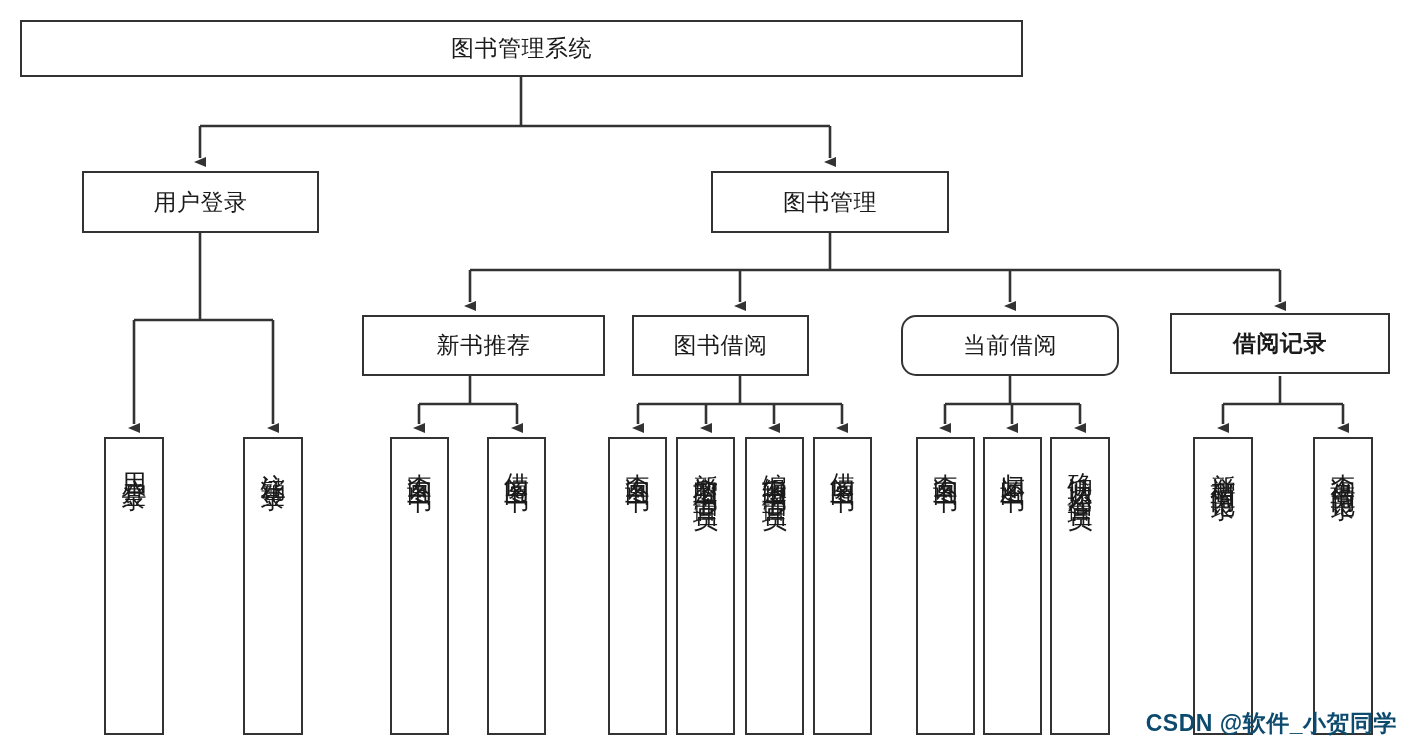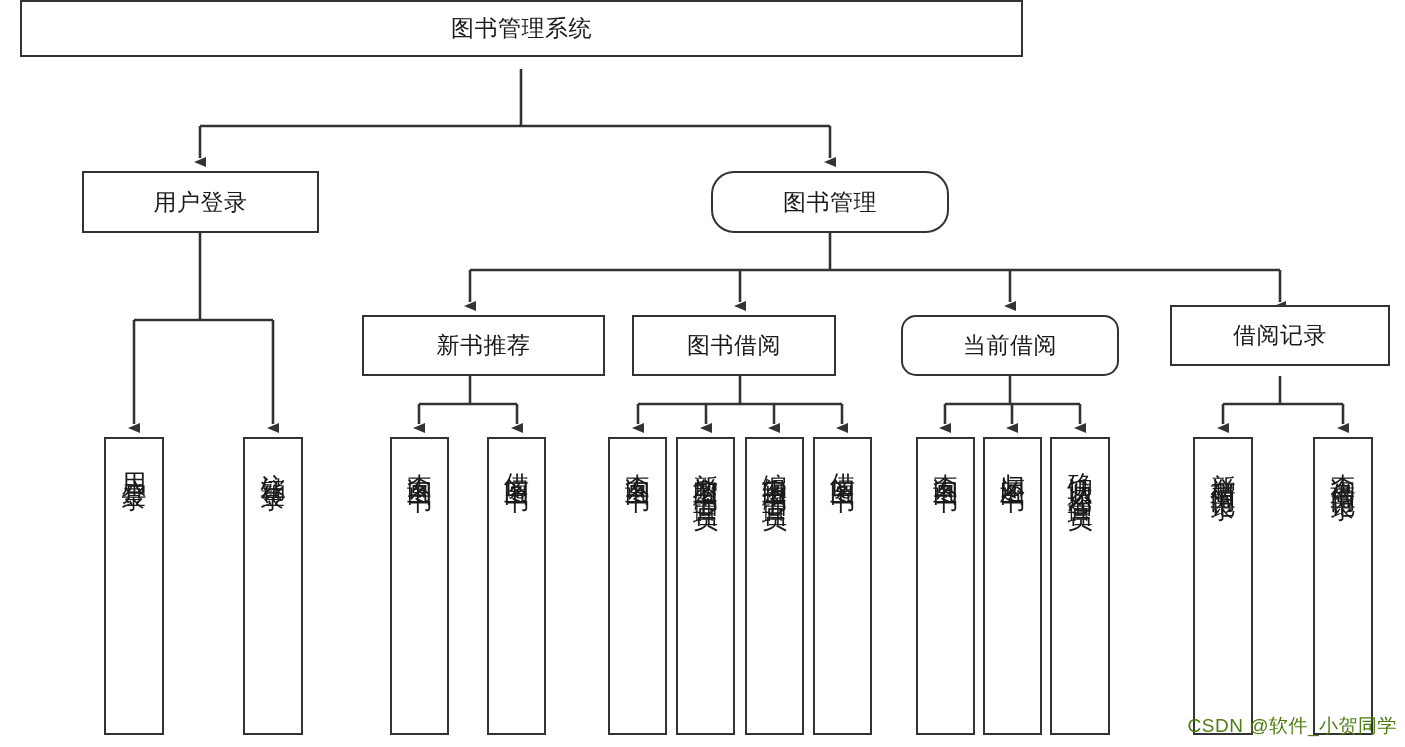--- a/index.html
+++ b/index.html
@@ -53,25 +53,26 @@
     text-orientation: upright;
     font-size: 25px;
     letter-spacing: 5px;
     line-height: 1;
     white-space: nowrap;
   }
   #watermark {
     position: absolute;
     right: 8px;
     bottom: 8px;
-    font-size: 19px;
-    color: #4d7c0f;
+    font-size: 23px;
+    color: #0c4a6e;
     letter-spacing: 0.5px;
     z-index: 5;
     white-space: nowrap;
+    font-weight: bold;
   }
 </style>
 </head>
 <body>
 
 <div id="canvas">
 
   <svg class="links" viewBox="0 0 1405 747" xmlns="http://www.w3.org/2000/svg">
     <defs>
       <marker id="arrow" markerWidth="10" markerHeight="12" refX="1" refY="6" orient="auto" markerUnits="userSpaceOnUse">
@@ -116,41 +117,41 @@
     <path d="M945,404 L945,424" stroke="#333333" stroke-width="2.6" fill="none" marker-end="url(#arrow)"></path>
     <path d="M1012,404 L1012,424" stroke="#333333" stroke-width="2.6" fill="none" marker-end="url(#arrow)"></path>
     <path d="M1080,404 L1080,424" stroke="#333333" stroke-width="2.6" fill="none" marker-end="url(#arrow)"></path>
 
     <path d="M1280,376 L1280,404" stroke="#333333" stroke-width="2.6" fill="none"></path>
     <path d="M1223,404 L1343,404" stroke="#333333" stroke-width="2.6" fill="none"></path>
     <path d="M1223,404 L1223,424" stroke="#333333" stroke-width="2.6" fill="none" marker-end="url(#arrow)"></path>
     <path d="M1343,404 L1343,424" stroke="#333333" stroke-width="2.6" fill="none" marker-end="url(#arrow)"></path>
   </svg>
 
-  <div class="node horiz" id="node-root" style="left: 20px; top: 0; width: 1003px; height: 57px;">
+  <div class="node horiz" id="node-root" style="left: 20px; top: 20px; width: 1003px; height: 57px;">
     <span class="lbl">图书管理系统</span>
   </div>
 
   <div class="node horiz" id="node-l1-0" style="left: 82px; top: 171px; width: 237px; height: 62px;">
     <span class="lbl">用户登录</span>
   </div>
-  <div class="node horiz" id="node-l1-1" style="left: 711px; top: 171px; width: 238px; height: 62px; border-radius: 23px;">
+  <div class="node horiz" id="node-l1-1" style="left: 711px; top: 171px; width: 238px; height: 62px;">
     <span class="lbl">图书管理</span>
   </div>
 
   <div class="node horiz" id="node-l2-0" style="left: 362px; top: 315px; width: 243px; height: 61px;">
     <span class="lbl">新书推荐</span>
   </div>
-  <div class="node horiz" id="node-l2-1" style="left: 632px; top: 315px; width: 204px; height: 61px;">
+  <div class="node horiz" id="node-l2-1" style="left: 632px; top: 315px; width: 177px; height: 61px;">
     <span class="lbl">图书借阅</span>
   </div>
   <div class="node horiz" id="node-l2-2" style="left: 901px; top: 315px; width: 218px; height: 61px; border-radius: 15px;">
     <span class="lbl">当前借阅</span>
   </div>
-  <div class="node horiz" id="node-l2-3" style="left: 1170px; top: 305px; width: 220px; height: 61px;">
+  <div class="node horiz" id="node-l2-3" style="left: 1170px; top: 313px; width: 220px; height: 61px; font-weight: bold;">
     <span class="lbl">借阅记录</span>
   </div>
 
   <div class="node vert" id="node-leaf-0" style="left: 104px; top: 437px; width: 60px; height: 298px;">
     <span class="lbl">用户登录</span>
   </div>
   <div class="node vert" id="node-leaf-1" style="left: 243px; top: 437px; width: 60px; height: 298px;">
     <span class="lbl">注销登录</span>
   </div>
   <div class="node vert" id="node-leaf-2" style="left: 390px; top: 437px; width: 59px; height: 298px;">

